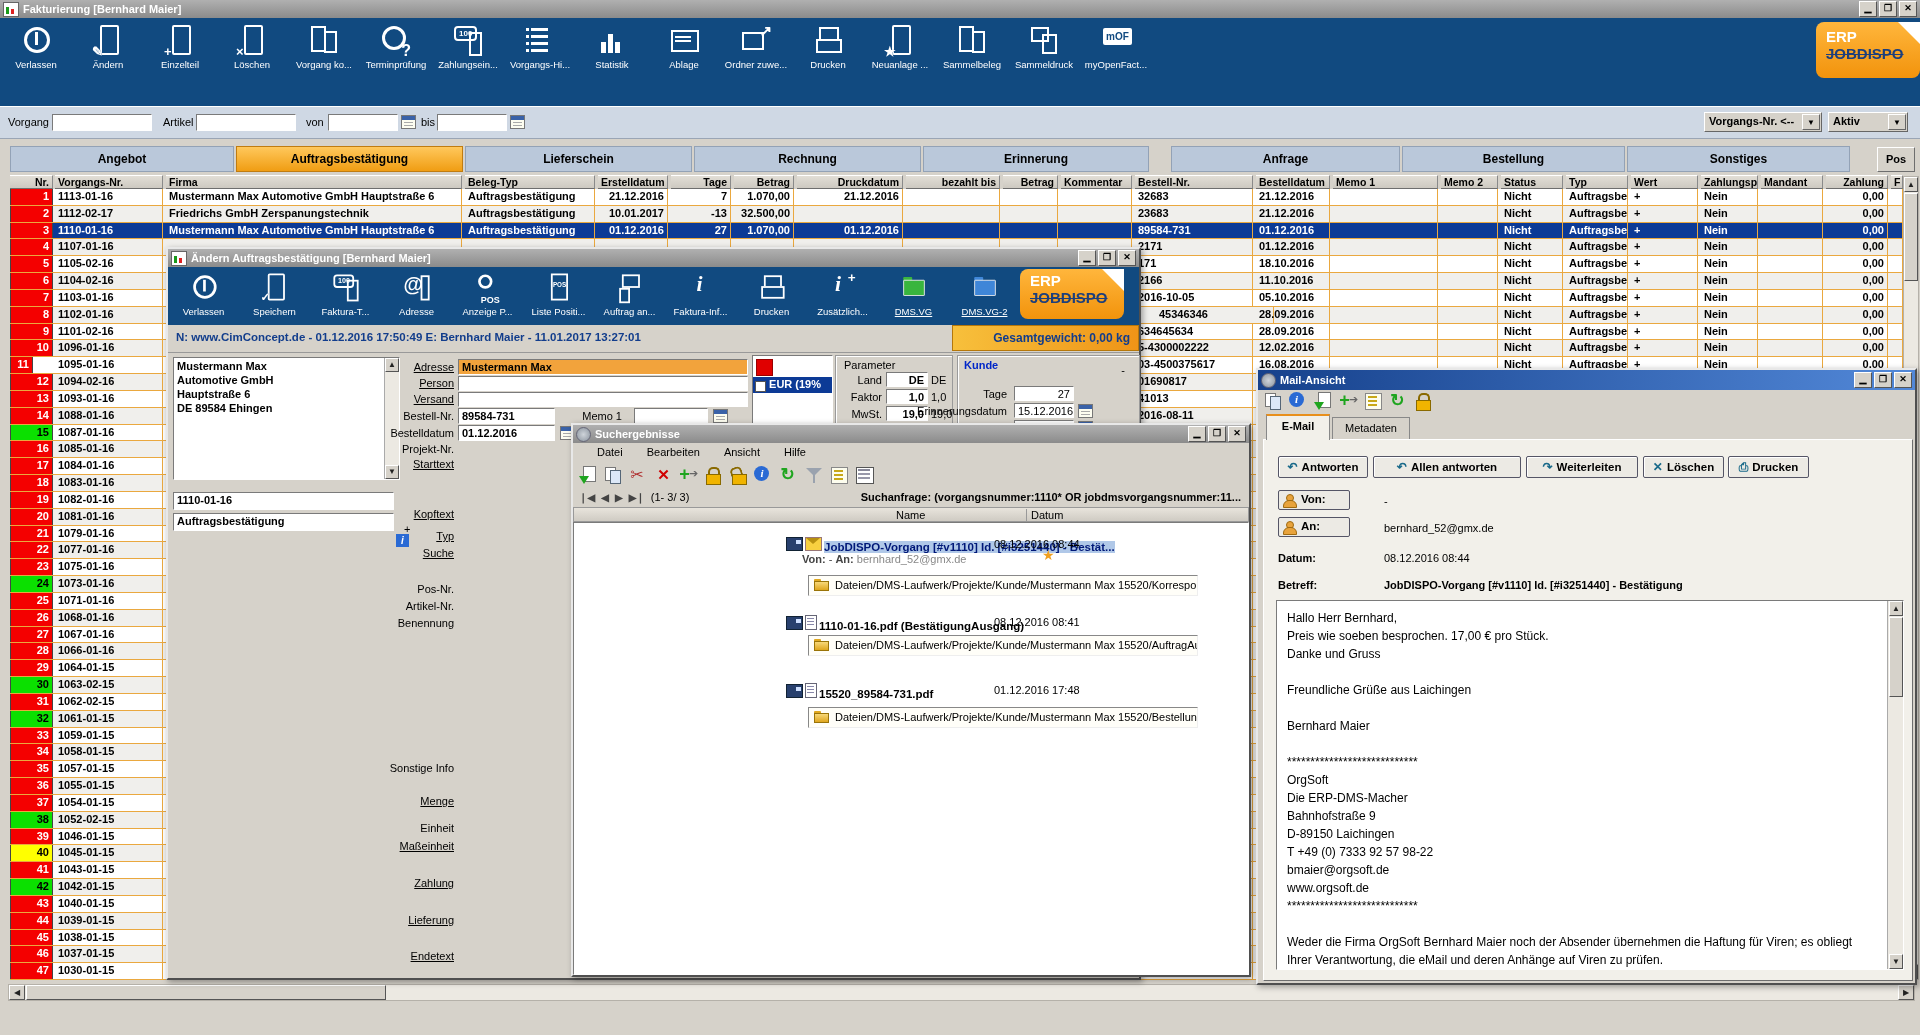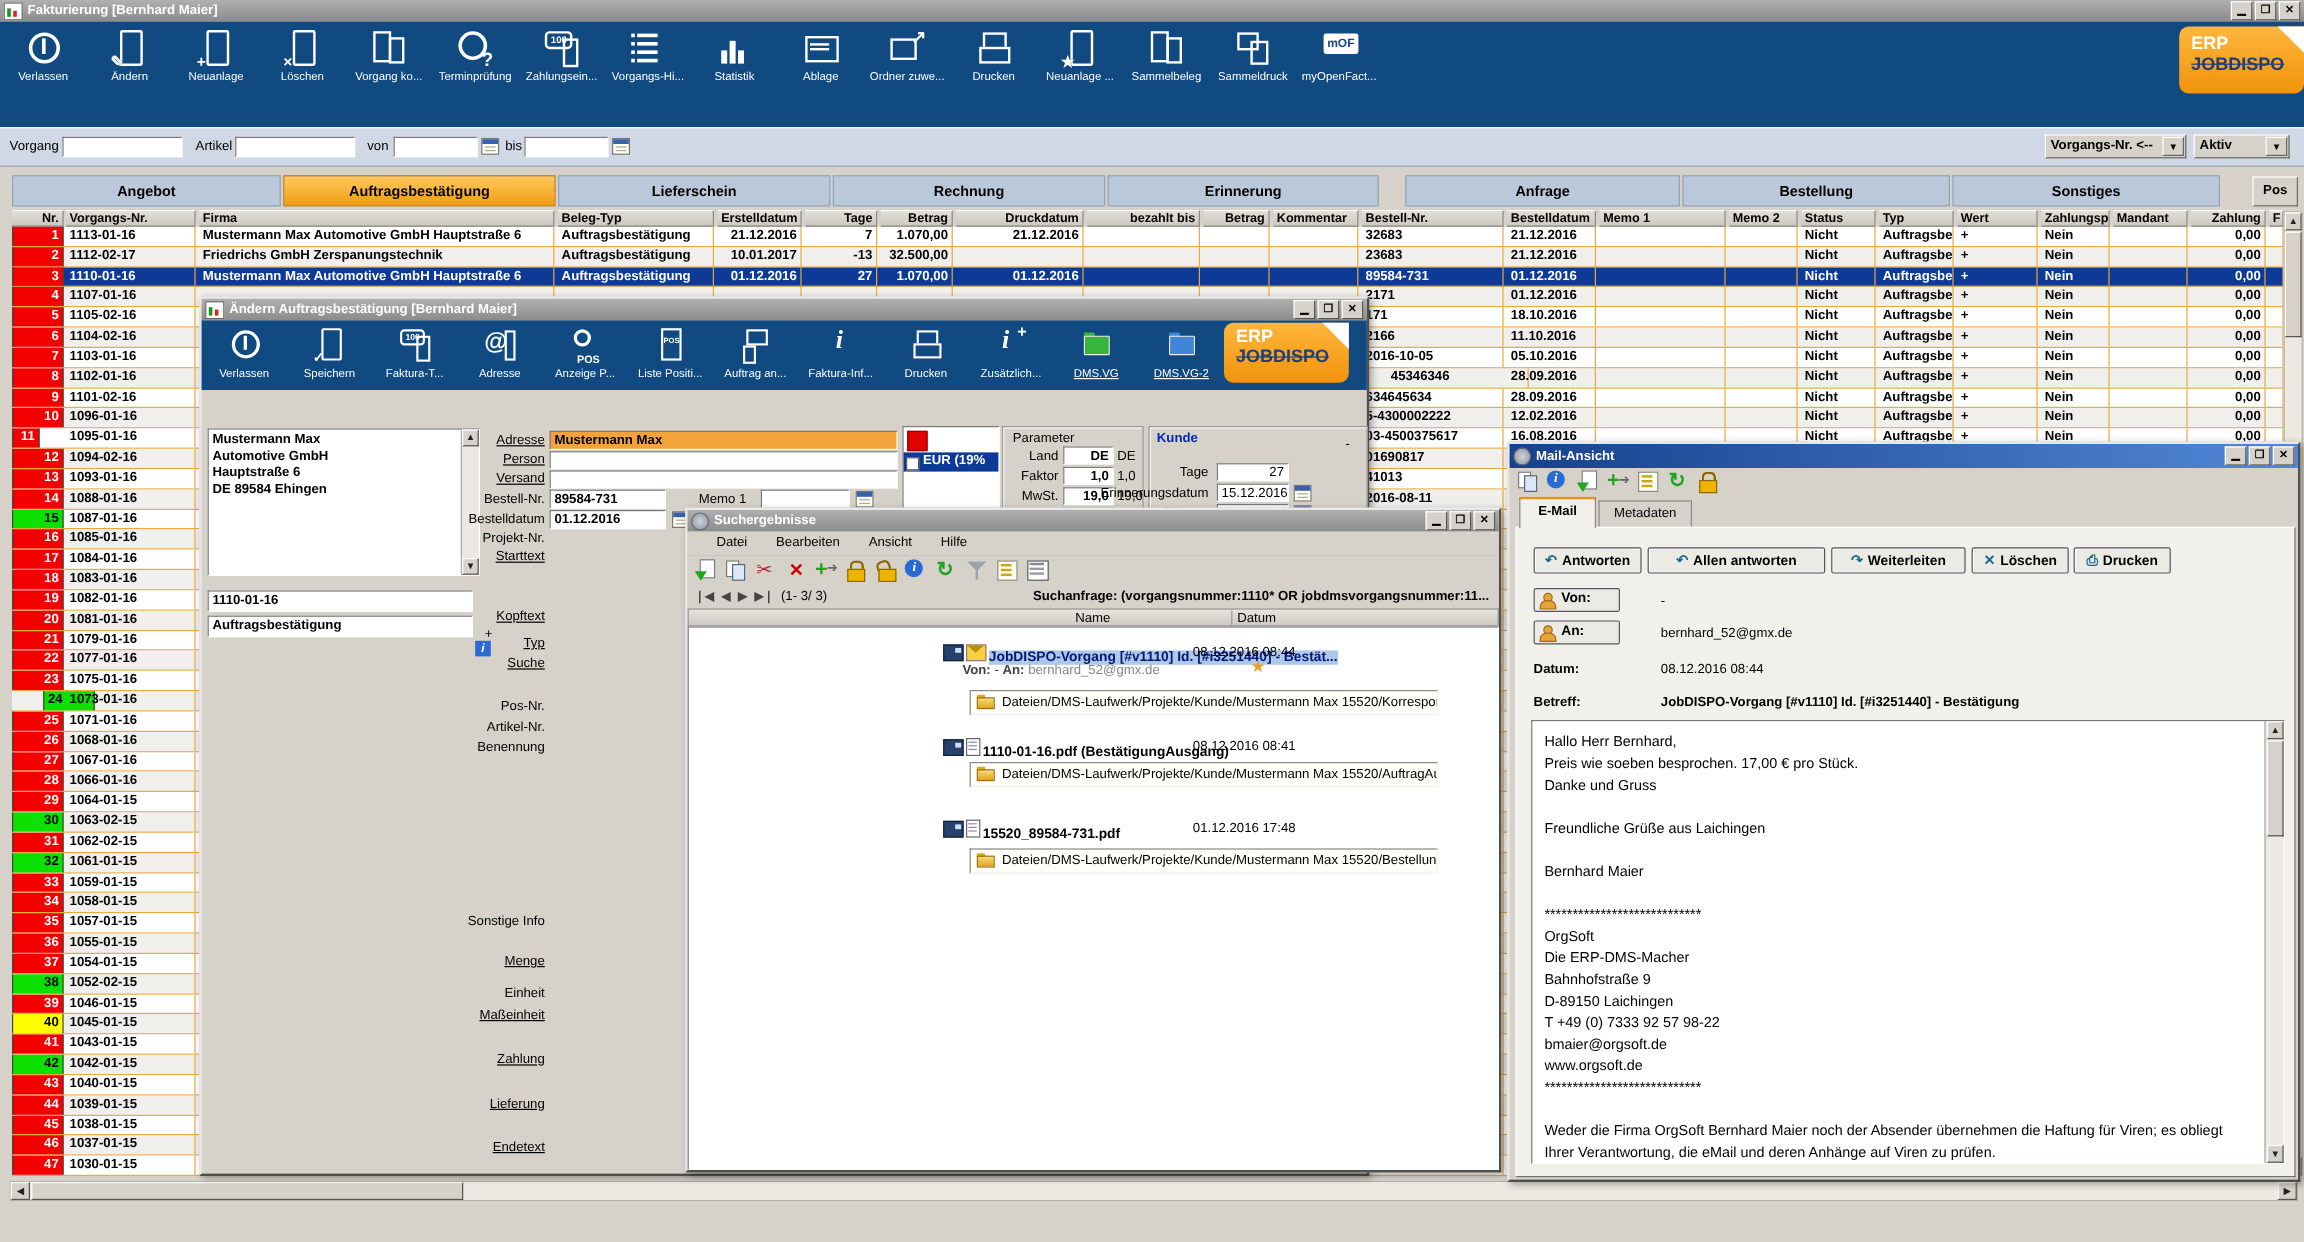--- a/index.html
+++ b/index.html
@@ -194,21 +194,21 @@
       <div class="tbi">
         <span class="ic ic-door">
           <span class="badge">✎</span>
         </span>
         <div class="lbl">Ändern</div>
       </div>
       <div class="tbi">
         <span class="ic ic-door">
           <span class="badge">+</span>
         </span>
-        <div class="lbl">Neuanlage</div>
+        <div class="lbl">Einzelteil</div>
       </div>
       <div class="tbi">
         <span class="ic ic-door">
           <span class="badge">×</span>
         </span>
         <div class="lbl">Löschen</div>
       </div>
       <div class="tbi">
         <span class="ic ic-copydoors"></span>
         <div class="lbl">Vorgang ko...</div>
@@ -869,21 +869,21 @@
         <div class="td" style="left: 1431px; width: 57px;"></div>
         <div class="td" style="left: 1491px; width: 62px;"></div>
         <div class="td" style="left: 1556px; width: 62px;"></div>
         <div class="td" style="left: 1621px; width: 67px;"></div>
         <div class="td" style="left: 1691px; width: 57px;"></div>
         <div class="td" style="left: 1751px; width: 62px;"></div>
         <div class="td r" style="left: 1816px; width: 62px;"></div>
         <div class="td" style="left: 1881px; width: 12px;"></div>
       </div>
       <div class="tr alt" style="top: 576.09px; height: 16.83px;">
-        <div class="td r nrc nr-green" style="left: 0px; width: 43px; text-align: left; margin-left: 26px;">24</div>
+        <div class="td r nrc nr-green" style="left: 0px; width: 43px; text-align: right;">24</div>
         <div class="td" style="left: 45px; width: 108px;">1073-01-16</div>
         <div class="td" style="left: 156px; width: 296px;"></div>
         <div class="td" style="left: 455px; width: 130px;"></div>
         <div class="td r" style="left: 588px; width: 70px;"></div>
         <div class="td r" style="left: 661px; width: 60px;"></div>
         <div class="td r" style="left: 724px; width: 60px;"></div>
         <div class="td r" style="left: 787px; width: 106px;"></div>
         <div class="td r" style="left: 896px; width: 94px;"></div>
         <div class="td r" style="left: 993px; width: 55px;"></div>
         <div class="td" style="left: 1051px; width: 71px;"></div>
@@ -1529,20 +1529,24 @@
         </div>
         <div class="tbi" style="width: 71px;">
           <span class="ic ic-folder f-red" style="transform: scale(0.9);"></span>
           <div class="lbl" style="text-decoration: underline;">DMS-Menü</div>
         </div>
       </div>
     <div class="logo" style="left:852px;top:20px;width:104px;height:50px;padding:3px 10px;">
       <div class="l1">ERP</div>
       <div class="l2">JOBDISPO</div>
     </div>
+    <div class="abs" style="left:0;top:76px;width:971px;height:27px;background:#d6d2ca;border-bottom:1px solid #999;">
+      <span class="abs statusline" style="left:8px;top:6px;">N: www.CimConcept.de - 01.12.2016 17:50:49     E: Bernhard Maier - 11.01.2017 13:27:01</span>
+      <div class="gwbox abs" style="left:784px;top:0;width:187px;height:26px;">Gesamtgewicht: 0,00 kg</div>
+    </div>
 
     <div class="abs sunken" style="left:5px;top:108px;width:227px;height:123px;">
       <div id="addrlines" style="padding:1px 3px;font-weight:bold;line-height:14px;">
           <div>Mustermann Max</div>
           <div>Automotive GmbH</div>
           <div>Hauptstraße 6</div>
           <div>DE 89584 Ehingen</div>
         </div>
       <div class="sb" style="right:0;top:0;width:15px;height:121px;border:none;border-left:1px solid #aaa;">
         <div class="sbtn" style="left:0;top:0;width:14px;height:14px;line-height:12px;">▲</div>

